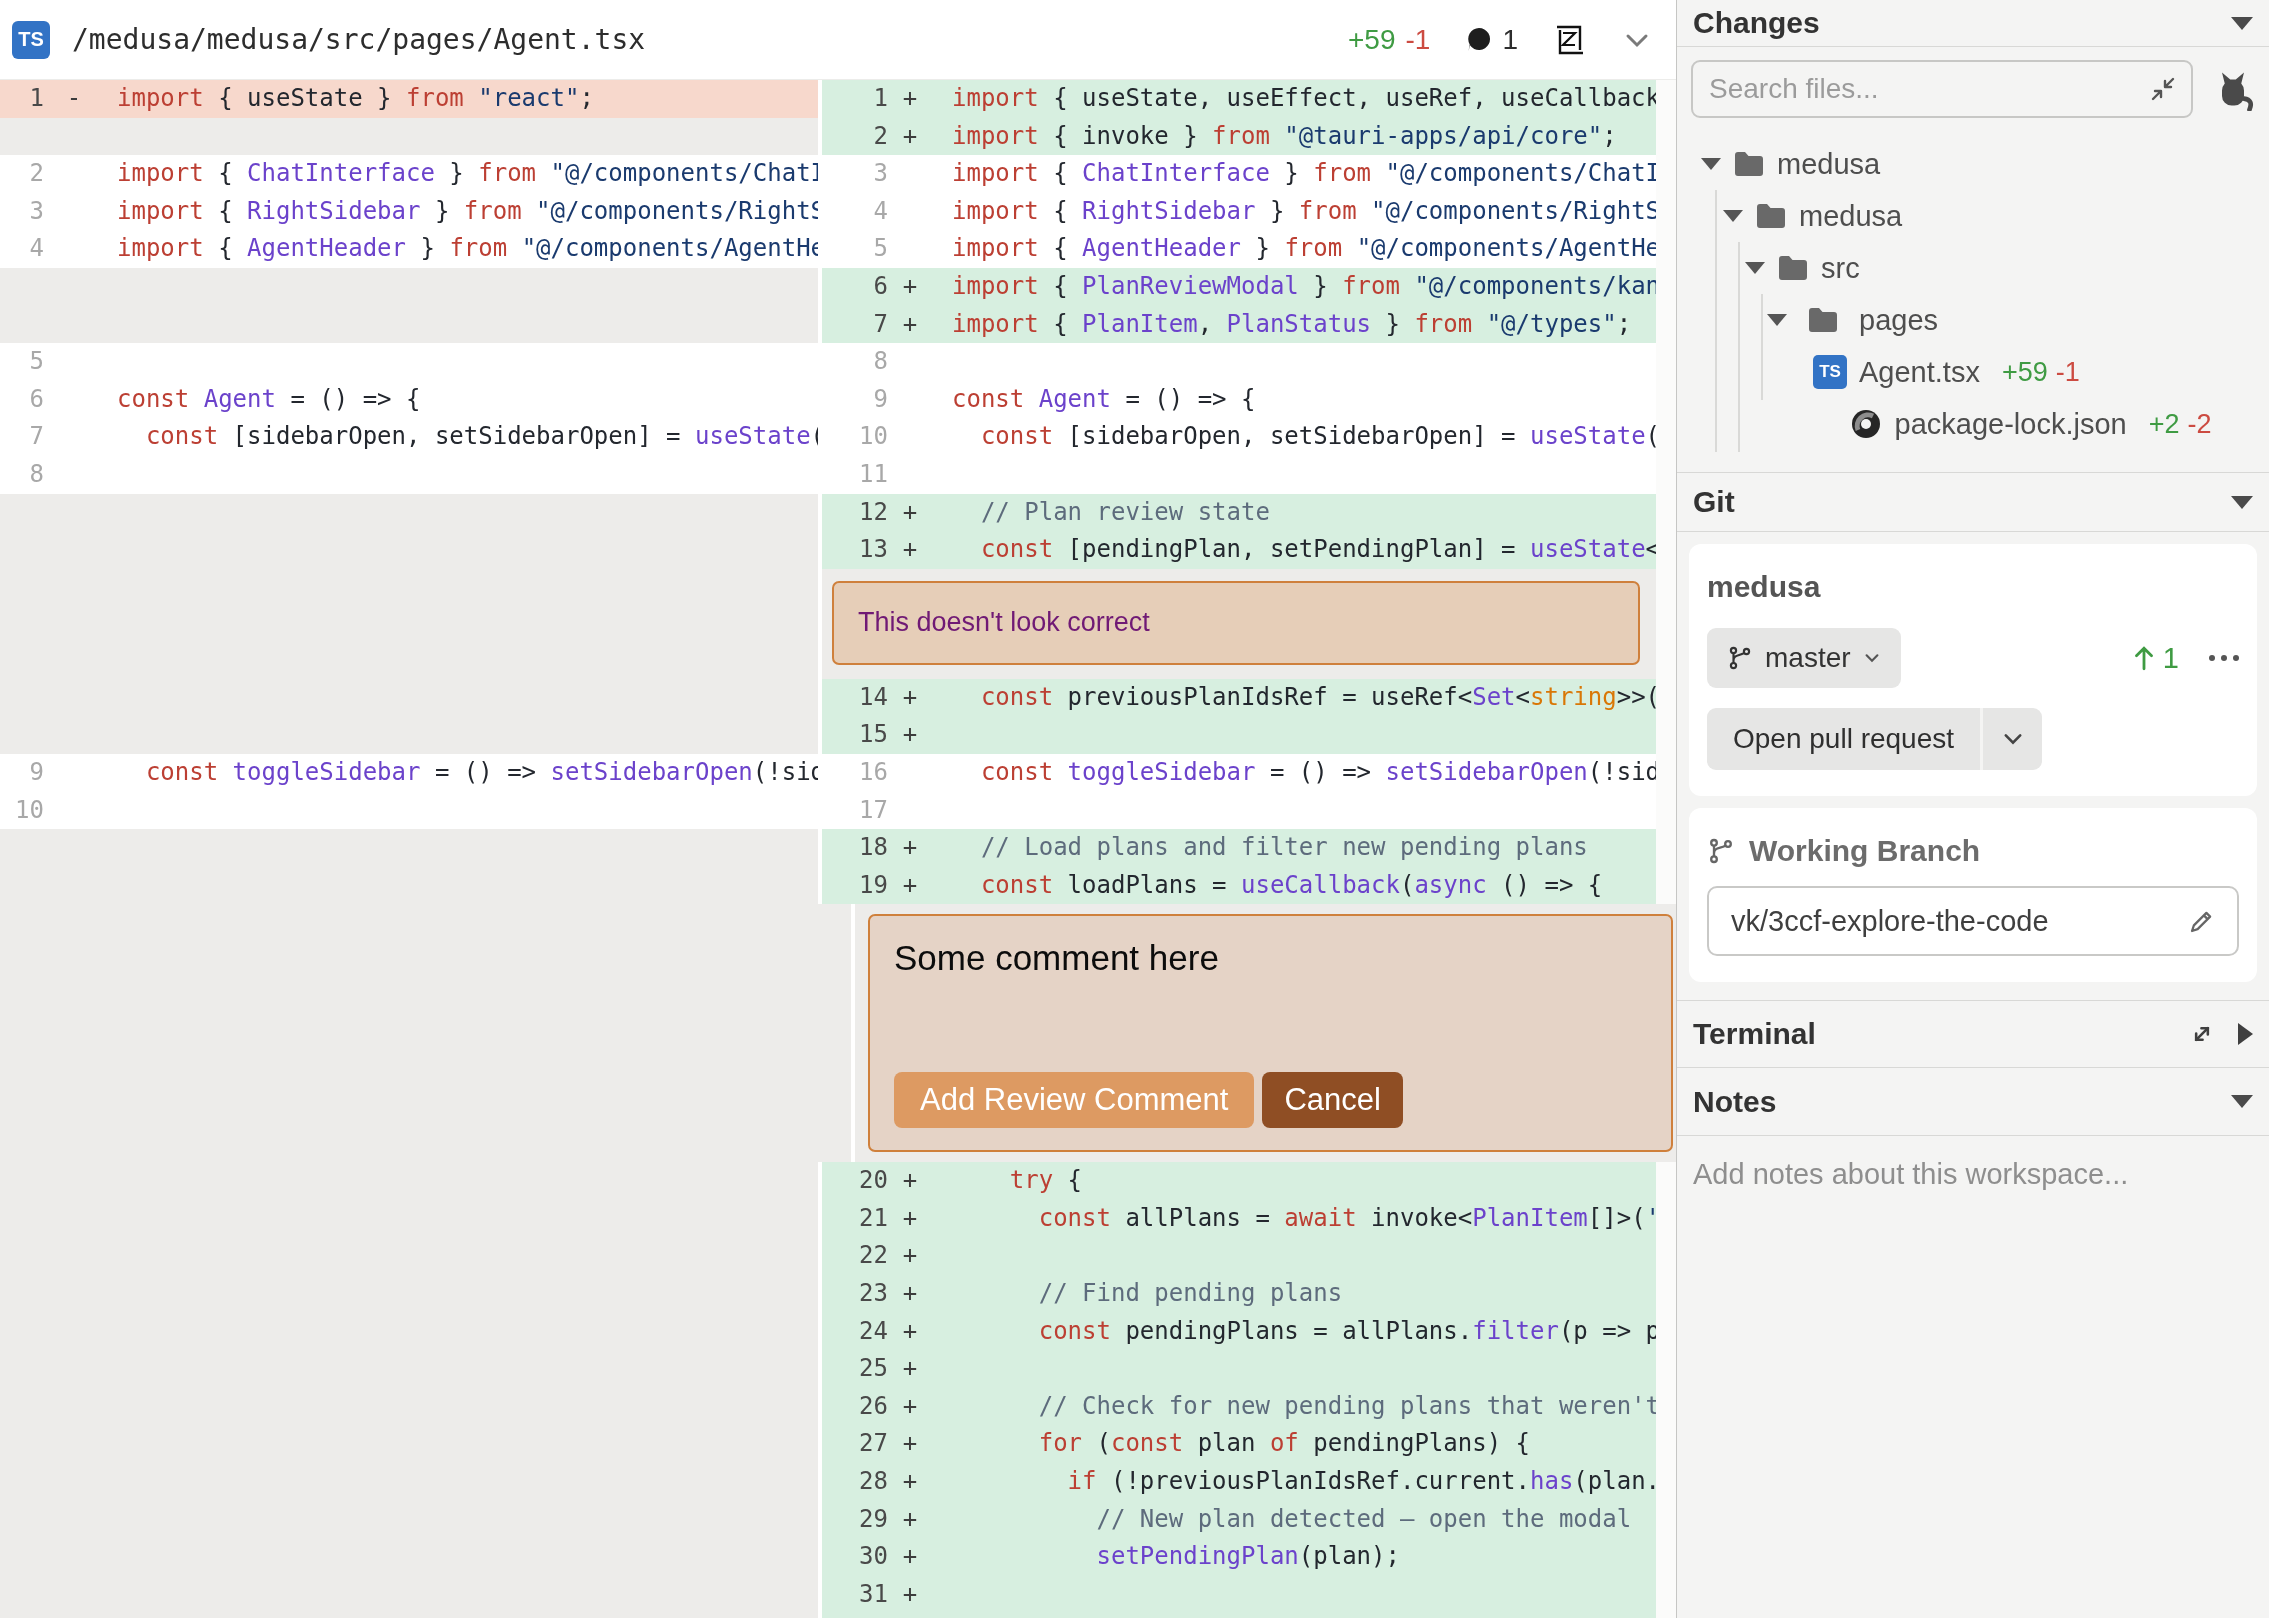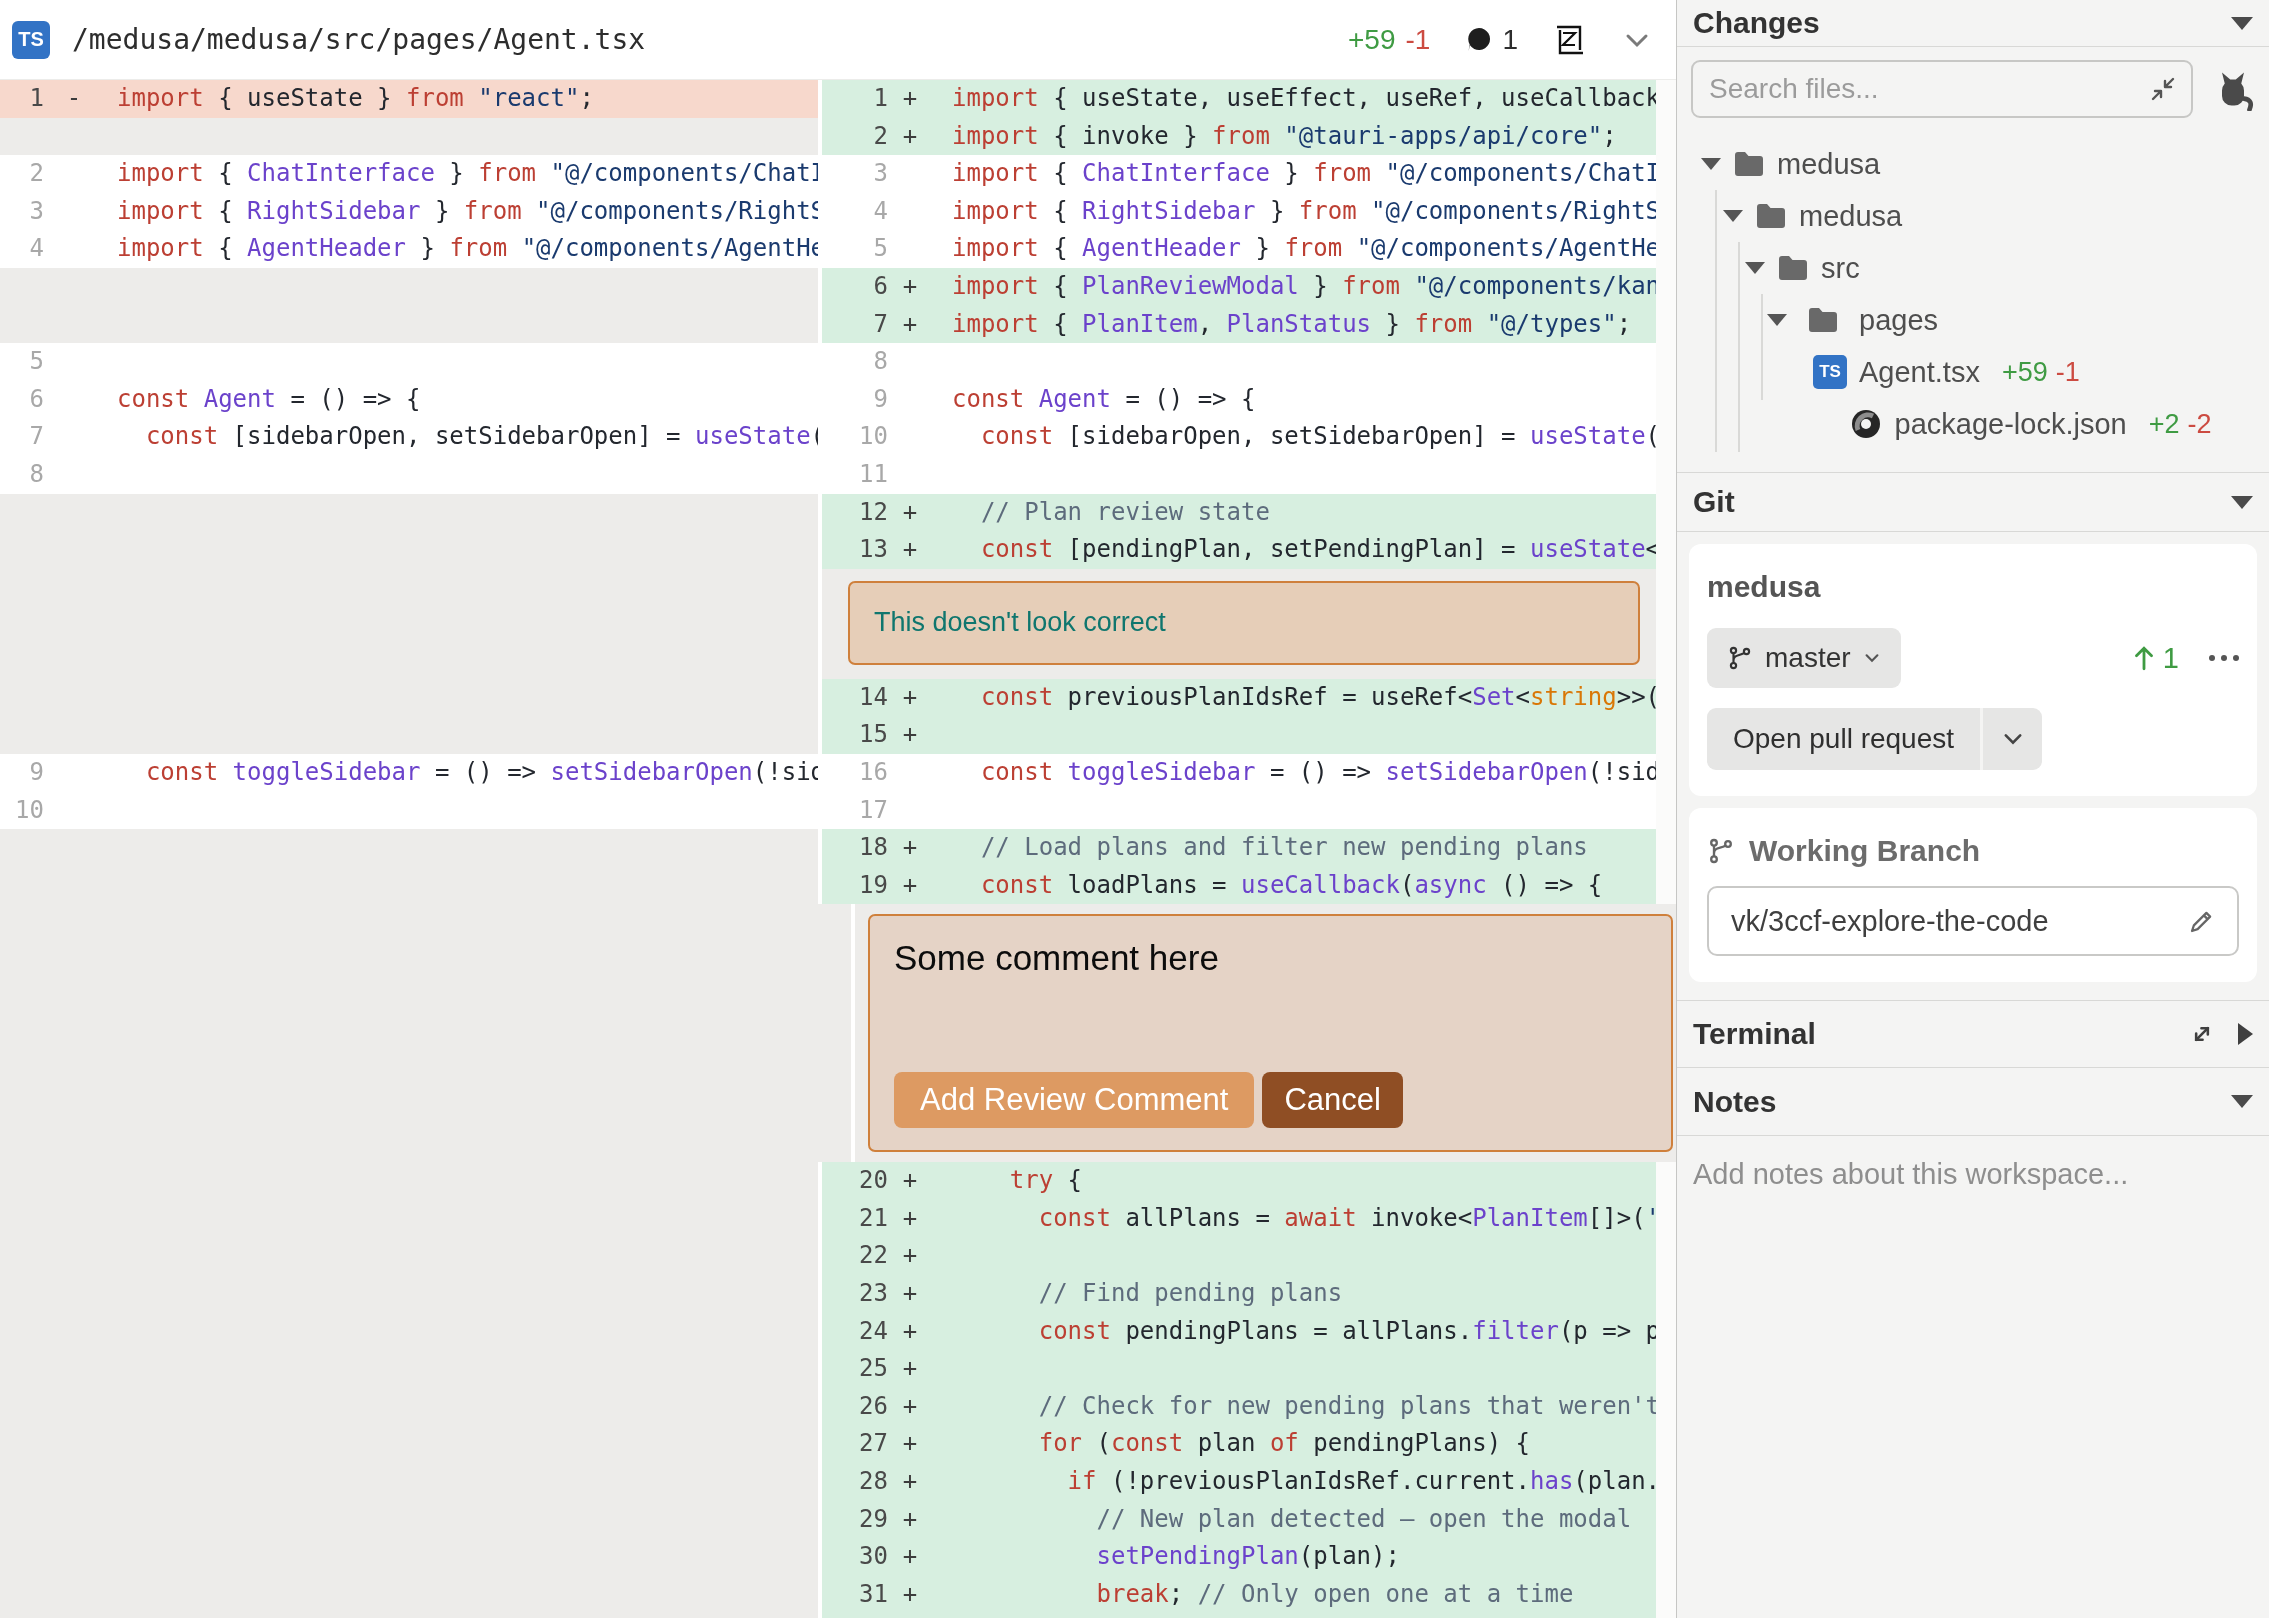--- a/index.html
+++ b/index.html
@@ -45,21 +45,21 @@
   .hright .num{flex:0 0 66px}
   .marker{color:#3c3c3c;text-align:center}
   .hleft .marker{flex:0 0 60px}
   .hright .marker{flex:0 0 44px}
   .code{white-space:pre;flex:1;overflow:hidden}
   .hleft .code{padding-left:13px}
   .hright .code{padding-left:20px}
   .tk-kw{color:var(--kw)} .tk-id{color:var(--id)} .tk-str{color:var(--str)}
   .tk-cmt{color:var(--cmt)} .tk-typ{color:var(--typ)} .tk-pln{color:var(--pln)}
 
-  .cbox{margin:12px 16px 0 26px;height:84px;background:var(--comment-box-bg);border:2px solid var(--comment-box-border);border-radius:7px;display:flex;align-items:center;padding:0 24px;font-size:27px;color:#0f766e}
+  .cbox{margin:12px 16px 0 10px;height:84px;background:var(--comment-box-bg);border:2px solid var(--comment-box-border);border-radius:7px;display:flex;align-items:center;padding:0 24px;font-size:27px;color:#701a75}
   .cform{margin:10px 16px 0 13px;height:238px;background:var(--comment-form-bg);border:2px solid var(--comment-box-border);border-radius:7px;padding:22px 24px;display:flex;flex-direction:column}
   .ctext{font-size:35px;color:#0c0c0c}
   .cbtns{margin-top:auto;display:flex;gap:8px}
   .cbtn{height:56px;border:none;border-radius:8px;color:#fff;font-size:31px;font-family:"Liberation Sans",sans-serif;padding:0 26px}
   .btn-submit{background:var(--btn-primary-bg)}
   .btn-cancel{background:var(--btn-cancel-bg);padding:0 22px}
 
   
   .sidebar{flex:1;background:var(--sidebar-bg);display:flex;flex-direction:column;overflow:hidden}
   .sb-header{height:47px;display:flex;align-items:center;padding:0 16px;border-bottom:1px solid var(--border)}
@@ -493,21 +493,20 @@
             <div class="code"><span class="tk-pln">          </span><span class="tk-id">setPendingPlan</span><span class="tk-pln">(plan);</span></div>
           </div>
           <div class="strip"></div>
         </div>
         <div class="drow">
           <div class="half hleft bg-spacer"></div>
           <div class="gap"></div>
           <div class="half hright bg-added">
             <div class="num">31</div>
             <div class="marker">+</div>
-            <div class="code"><span class="tk-pln">          </span><span class="tk-kw">break</span><span class="tk-pln">; </span><span class="tk-cmt">// Only open one at a time</span></div>
           </div>
           <div class="strip"></div>
         </div>
         <div class="drow">
           <div class="half hleft bg-spacer"></div>
           <div class="gap"></div>
           <div class="half hright bg-added">
             <div class="num">32</div>
             <div class="marker">+</div>
             <div class="code"><span class="tk-pln">        }</span></div>

